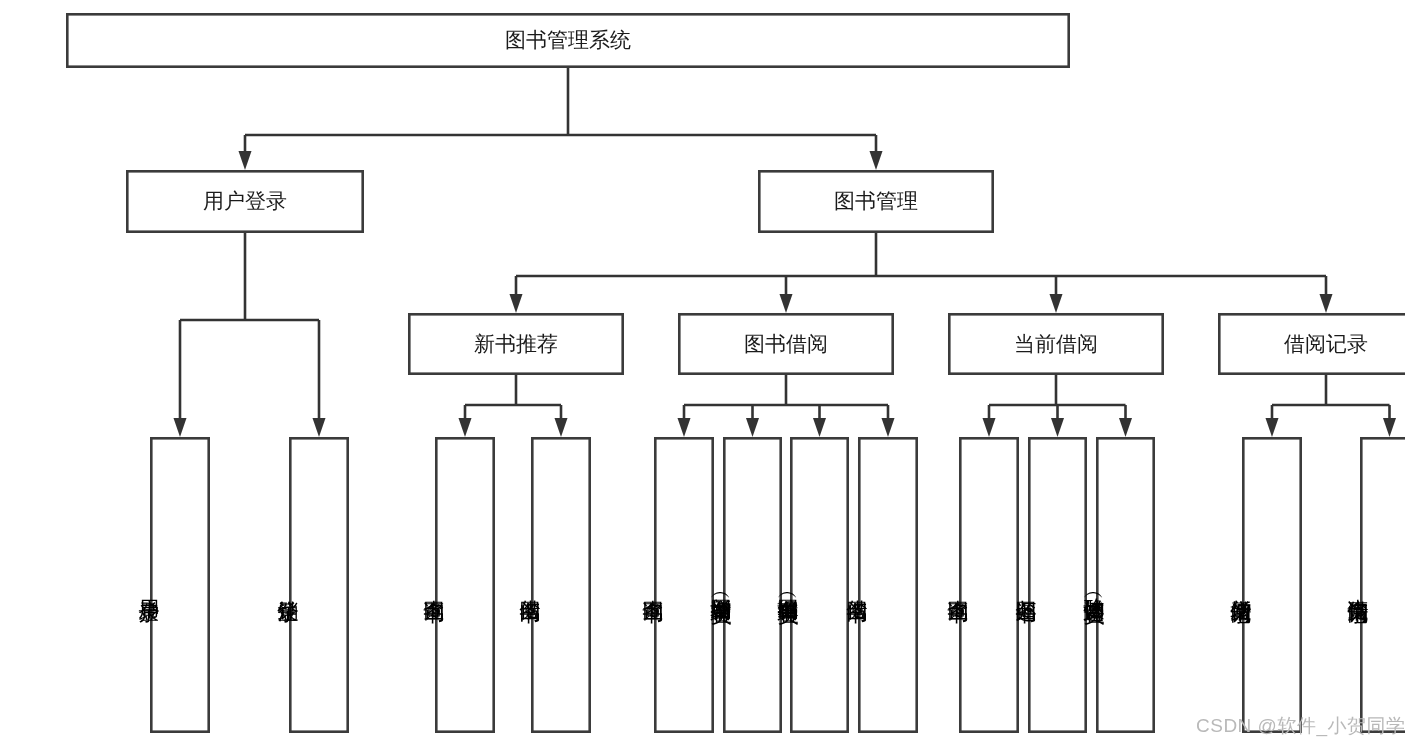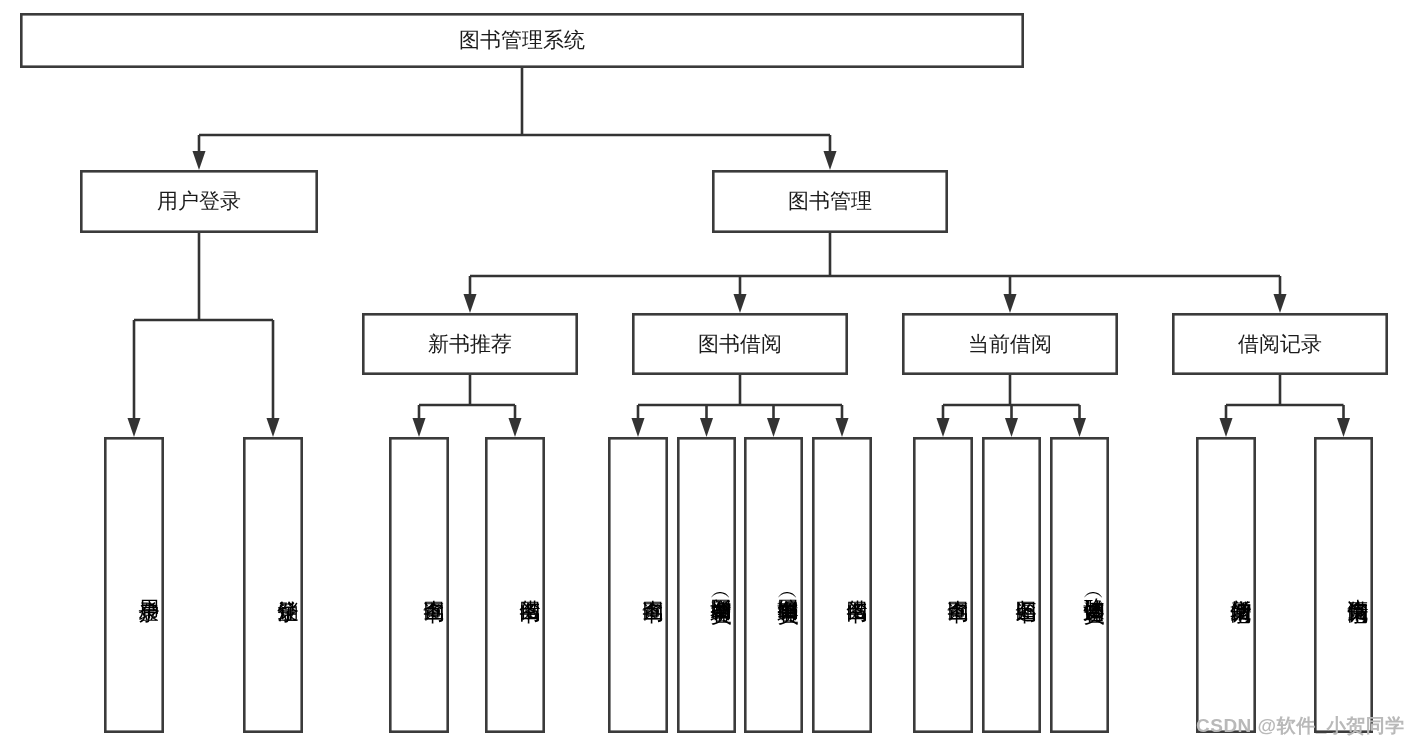--- a/index.html
+++ b/index.html
@@ -12,20 +12,21 @@
     height: 747px;
     font-family: "Liberation Sans", "DejaVu Sans", sans-serif;
     overflow: hidden;
     position: relative;
   }
   #diagram-root {
     position: absolute;
     top: 0; left: 0;
     width: 1311px;
     height: 747px;
+    padding-left: 46px;
   }
   svg { display: block; }
   .node-rect {
     fill: #ffffff;
     stroke: #3b3b3b;
     stroke-width: 2.6;
   }
   .node-rect-root {
     fill: #ffffff;
     stroke: #3b3b3b;
@@ -73,21 +74,20 @@
   }
   .vlabel-wrap.centered { align-items: center; }
   .watermark {
     position: absolute;
     font-family: "Liberation Sans", "DejaVu Sans", sans-serif;
     font-size: 19px;
     color: #b9b9b9;
     white-space: nowrap;
     letter-spacing: 0.5px;
     pointer-events: none;
-    font-weight: bold;
   }
 </style>
 </head>
 <body>
 
 <div id="diagram-root">
   <svg id="diagram-svg" width="1405" height="747" viewBox="0 0 1405 747">
     <g id="connectors-layer">
         <path d="M 522 68 L 522 135" class="conn"></path>
         <path d="M 199 135 L 830 135" class="conn"></path>

